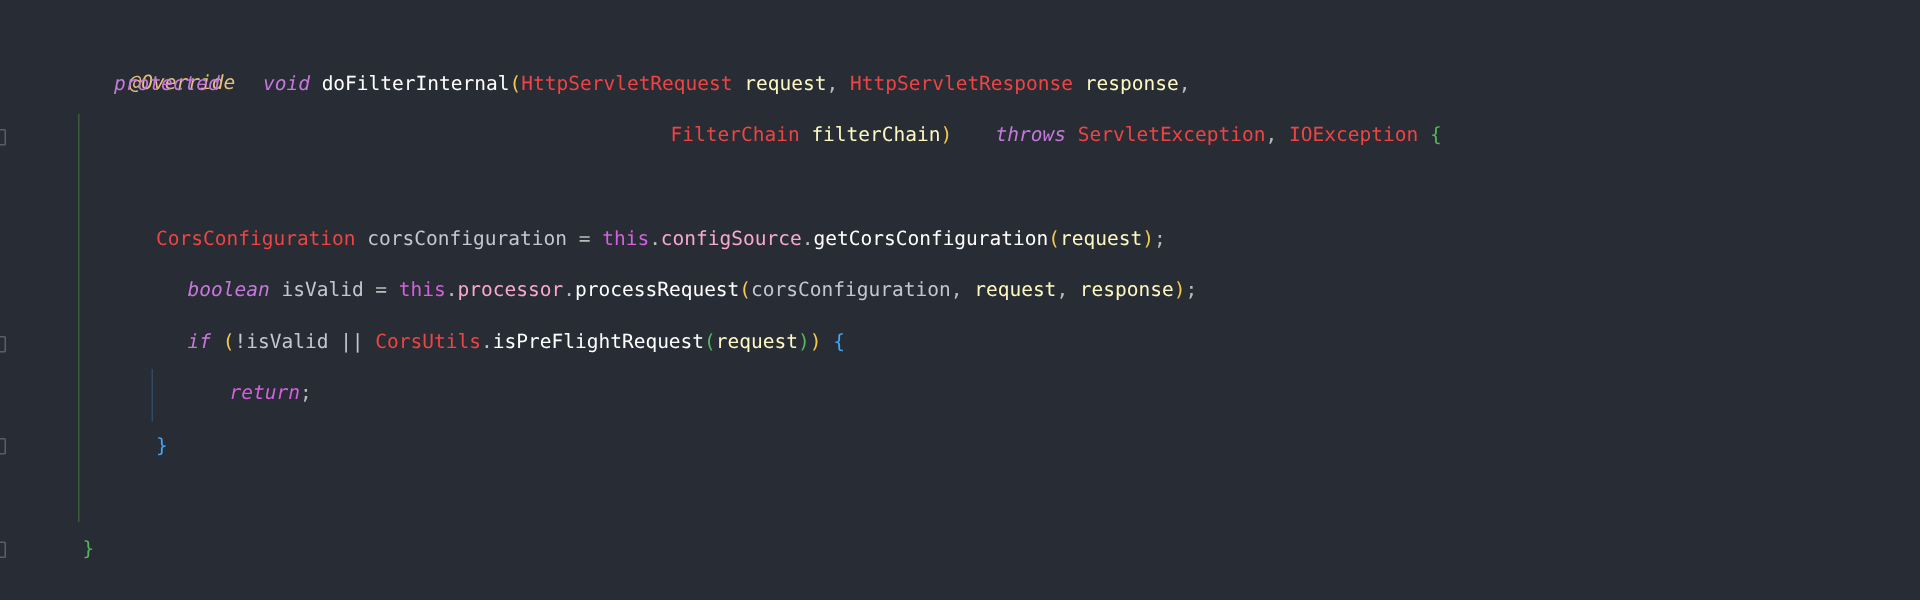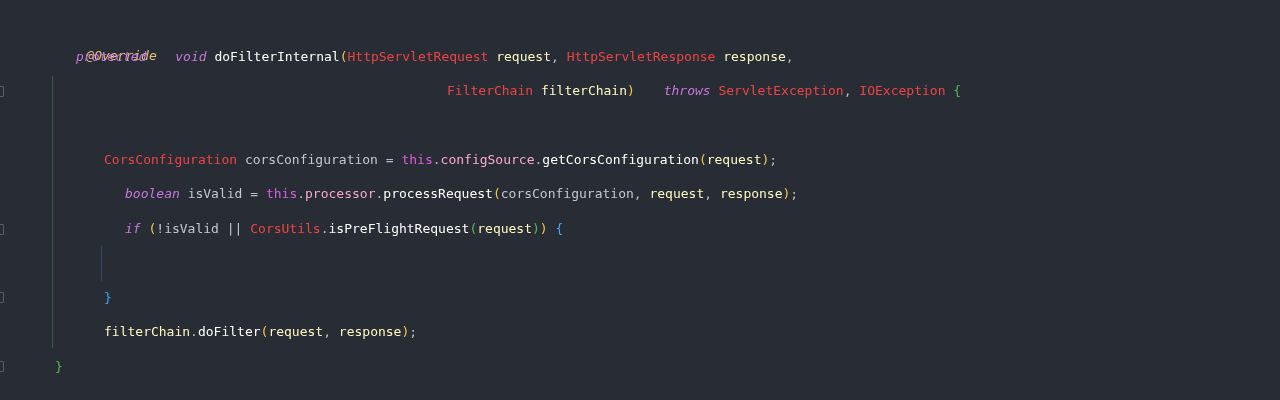--- a/index.html
+++ b/index.html
@@ -84,20 +84,20 @@
   <div class="line" style="top:40px; left:55px;"><span class="tok c-keyword">protected</span><span class="tok c-punct"> </span><span class="tok c-keyword">void</span><span class="tok c-punct"> </span><span class="tok c-method">doFilterInternal</span><span class="tok c-paren1">(</span><span class="tok c-type">HttpServletRequest</span><span class="tok c-punct"> </span><span class="tok c-param">request</span><span class="tok c-punct">, </span><span class="tok c-type">HttpServletResponse</span><span class="tok c-punct"> </span><span class="tok c-param">response</span><span class="tok c-punct">,</span></div>
 
   <div class="line" style="top:74px; left:447px;"><span class="tok c-type">FilterChain</span><span class="tok c-punct"> </span><span class="tok c-param">filterChain</span><span class="tok c-paren1">)</span><span class="tok c-punct"> </span><span class="tok c-keyword">throws</span><span class="tok c-punct"> </span><span class="tok c-type">ServletException</span><span class="tok c-punct">, </span><span class="tok c-type">IOException</span><span class="tok c-punct"> </span><span class="tok c-brace-green">{</span></div>
 
   <div class="line" style="top:143px; left:104px;"><span class="tok c-type">CorsConfiguration</span><span class="tok c-punct"> </span><span class="tok c-local">corsConfiguration</span><span class="tok c-punct"> = </span><span class="tok c-kw-this">this</span><span class="tok c-punct">.</span><span class="tok c-field">configSource</span><span class="tok c-punct">.</span><span class="tok c-method">getCorsConfiguration</span><span class="tok c-paren1">(</span><span class="tok c-param">request</span><span class="tok c-paren1">)</span><span class="tok c-punct">;</span></div>
 
   <div class="line" style="top:177px; left:104px;"><span class="tok c-keyword">boolean</span><span class="tok c-punct"> </span><span class="tok c-local">isValid</span><span class="tok c-punct"> = </span><span class="tok c-kw-this">this</span><span class="tok c-punct">.</span><span class="tok c-field">processor</span><span class="tok c-punct">.</span><span class="tok c-method">processRequest</span><span class="tok c-paren1">(</span><span class="tok c-local">corsConfiguration</span><span class="tok c-punct">, </span><span class="tok c-param">request</span><span class="tok c-punct">, </span><span class="tok c-param">response</span><span class="tok c-paren1">)</span><span class="tok c-punct">;</span></div>
 
   <div class="line" style="top:212px; left:104px;"><span class="tok c-keyword">if</span><span class="tok c-punct"> </span><span class="tok c-paren1">(</span><span class="tok c-local">!isValid || </span><span class="tok c-type">CorsUtils</span><span class="tok c-punct">.</span><span class="tok c-method">isPreFlightRequest</span><span class="tok c-paren2">(</span><span class="tok c-param">request</span><span class="tok c-paren2">)</span><span class="tok c-paren1">)</span><span class="tok c-punct"> </span><span class="tok c-brace-blue">{</span></div>
 
+  <div class="line" style="top:246px; left:153px;"><span class="tok c-return">return</span><span class="tok c-punct">;</span></div>
 
   <div class="line" style="top:281px; left:104px;"><span class="tok c-brace-blue">}</span></div>
 
-  <div class="line" style="top:315px; left:104px;"><span class="tok c-param">filterChain</span><span class="tok c-punct">.</span><span class="tok c-method">doFilter</span><span class="tok c-paren1">(</span><span class="tok c-param">request</span><span class="tok c-punct">, </span><span class="tok c-param">response</span><span class="tok c-paren1">)</span><span class="tok c-punct">;</span></div>
 
   <div class="line" style="top:350px; left:55px;"><span class="tok c-brace-green">}</span></div>
 
 </div>
 
 </body></html>

